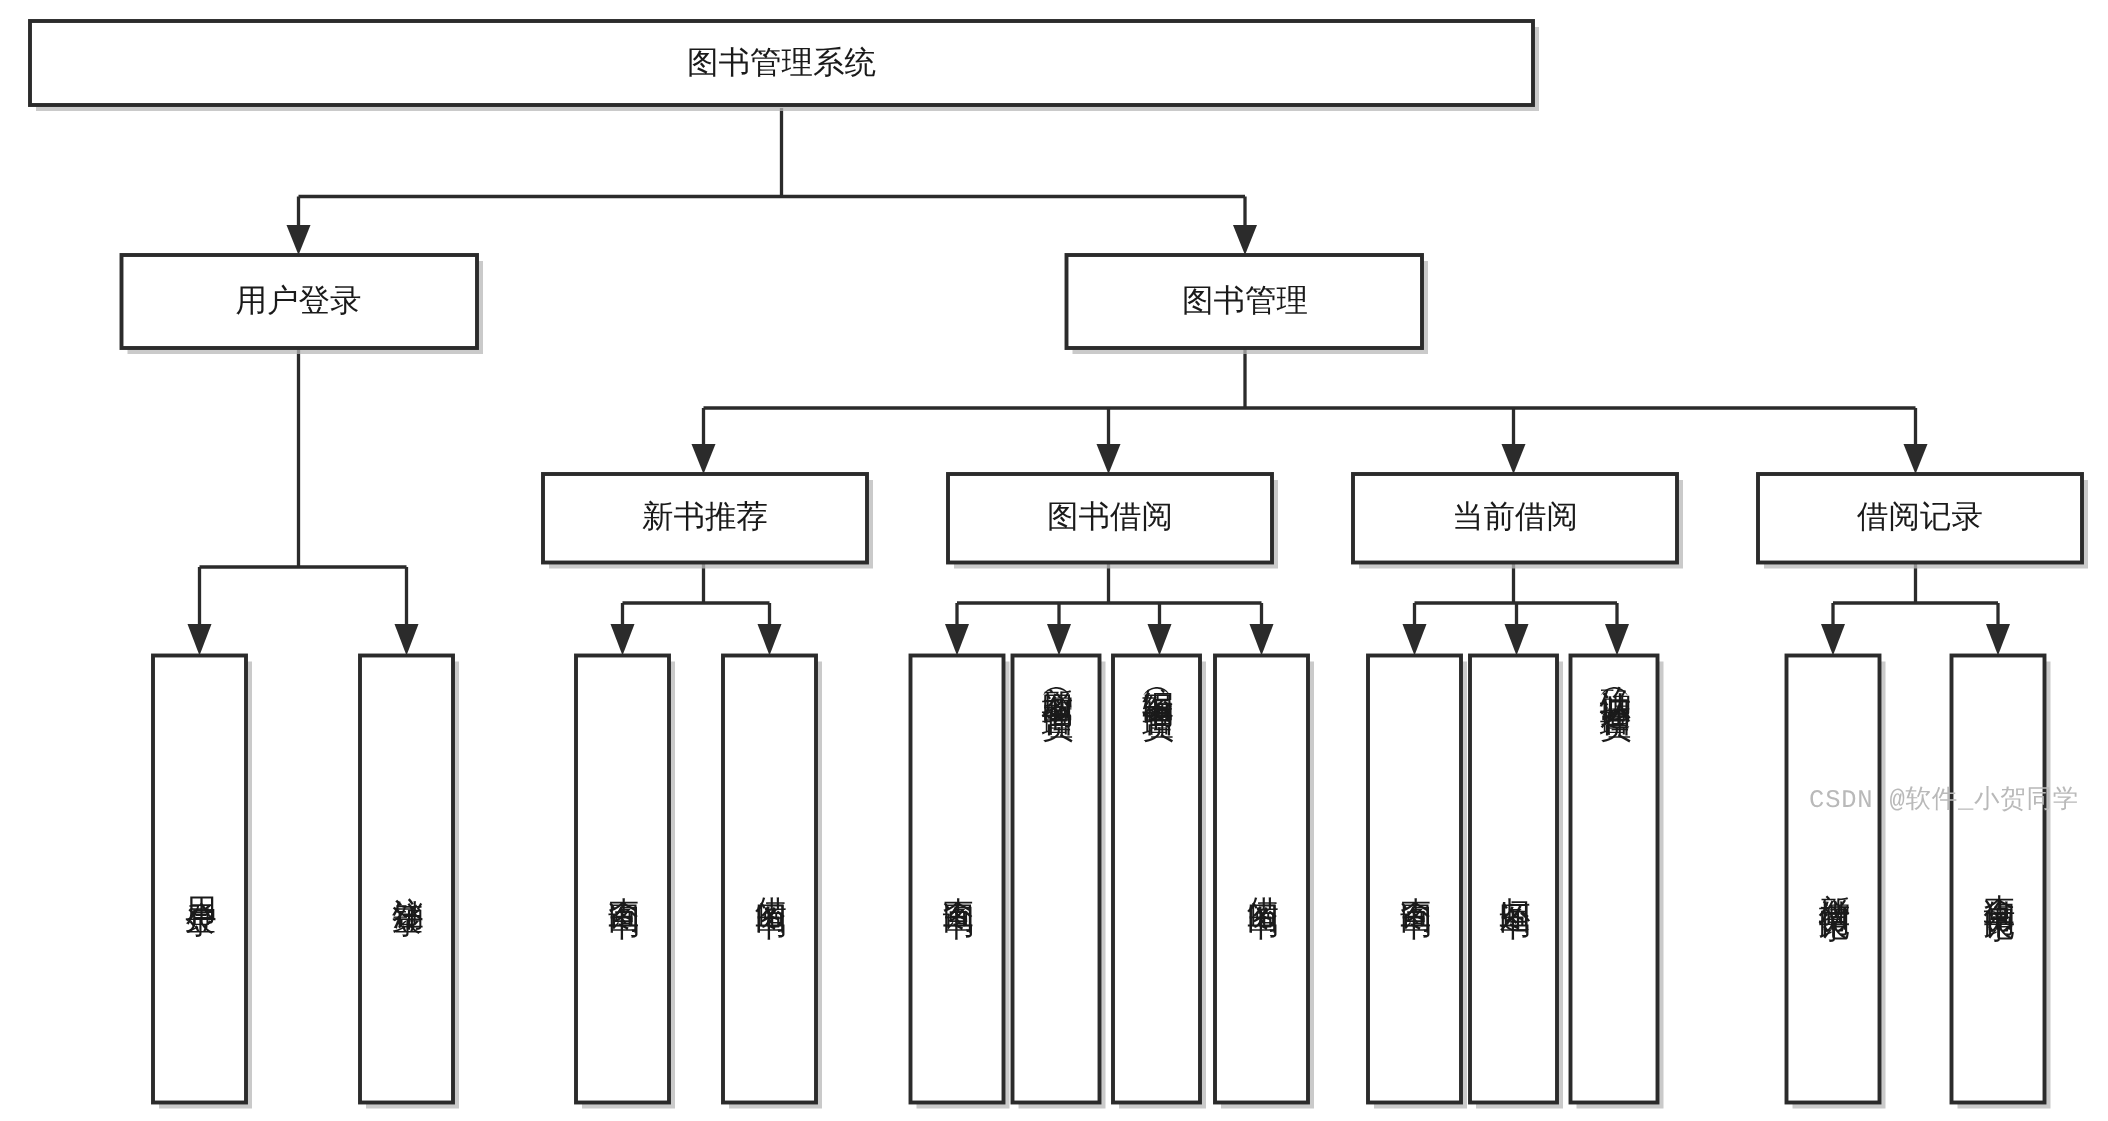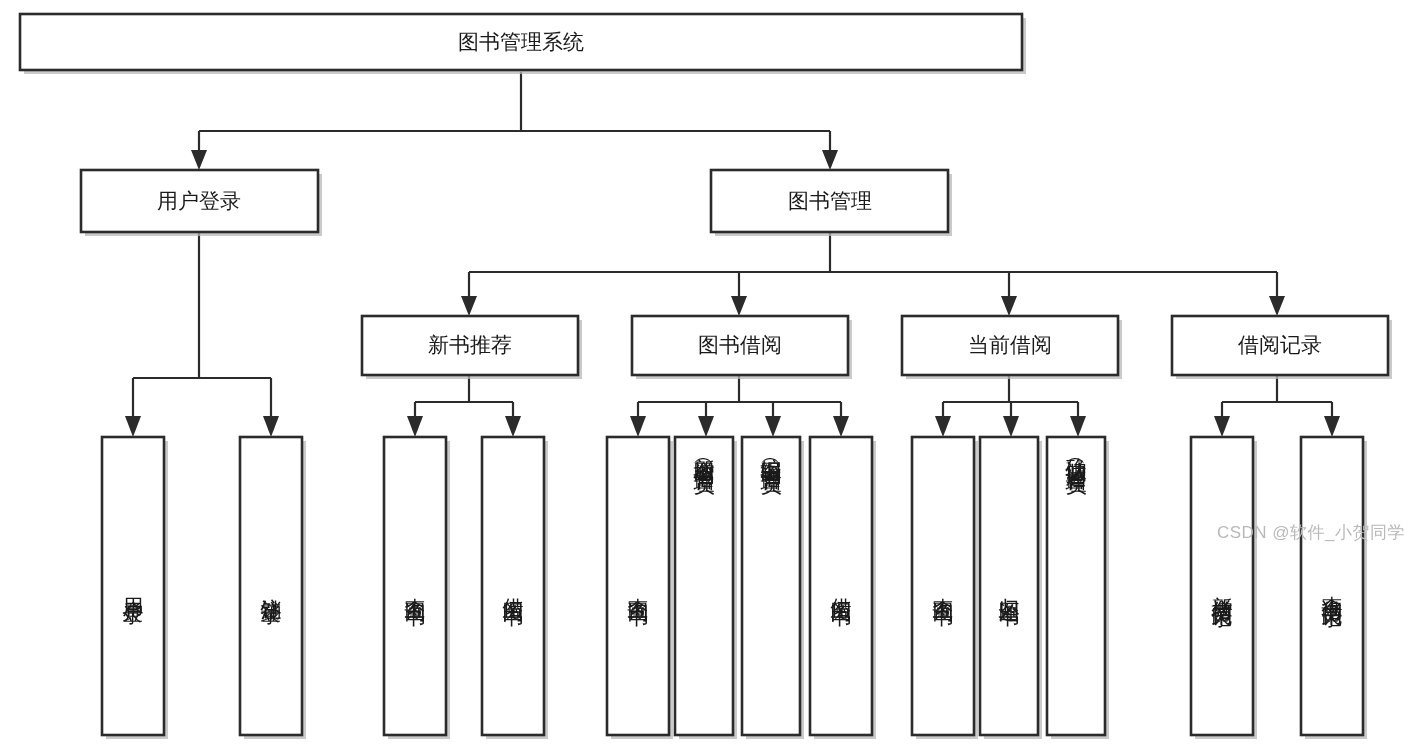--- a/index.html
+++ b/index.html
@@ -66,23 +66,23 @@
     font-family: "Liberation Sans", "DejaVu Sans", sans-serif;
     font-size: 21px;
     line-height: 1.24;
     letter-spacing: 2.5px;
     color: #1a1a1a;
     white-space: nowrap;
     text-align: center;
   }
   .watermark {
     position: absolute;
-    right: 0;
+    right: 19px;
     bottom: 4px;
-    font-family: Liberation Sans, sans-serif;
+    font-family: Liberation Mono, monospace;
     font-size: 17px;
     color: #b9b9b9;
     letter-spacing: 0.5px;
     white-space: nowrap;
   }
 </style>
 </head>
 <body>
 
 <div id="diagram-root">

